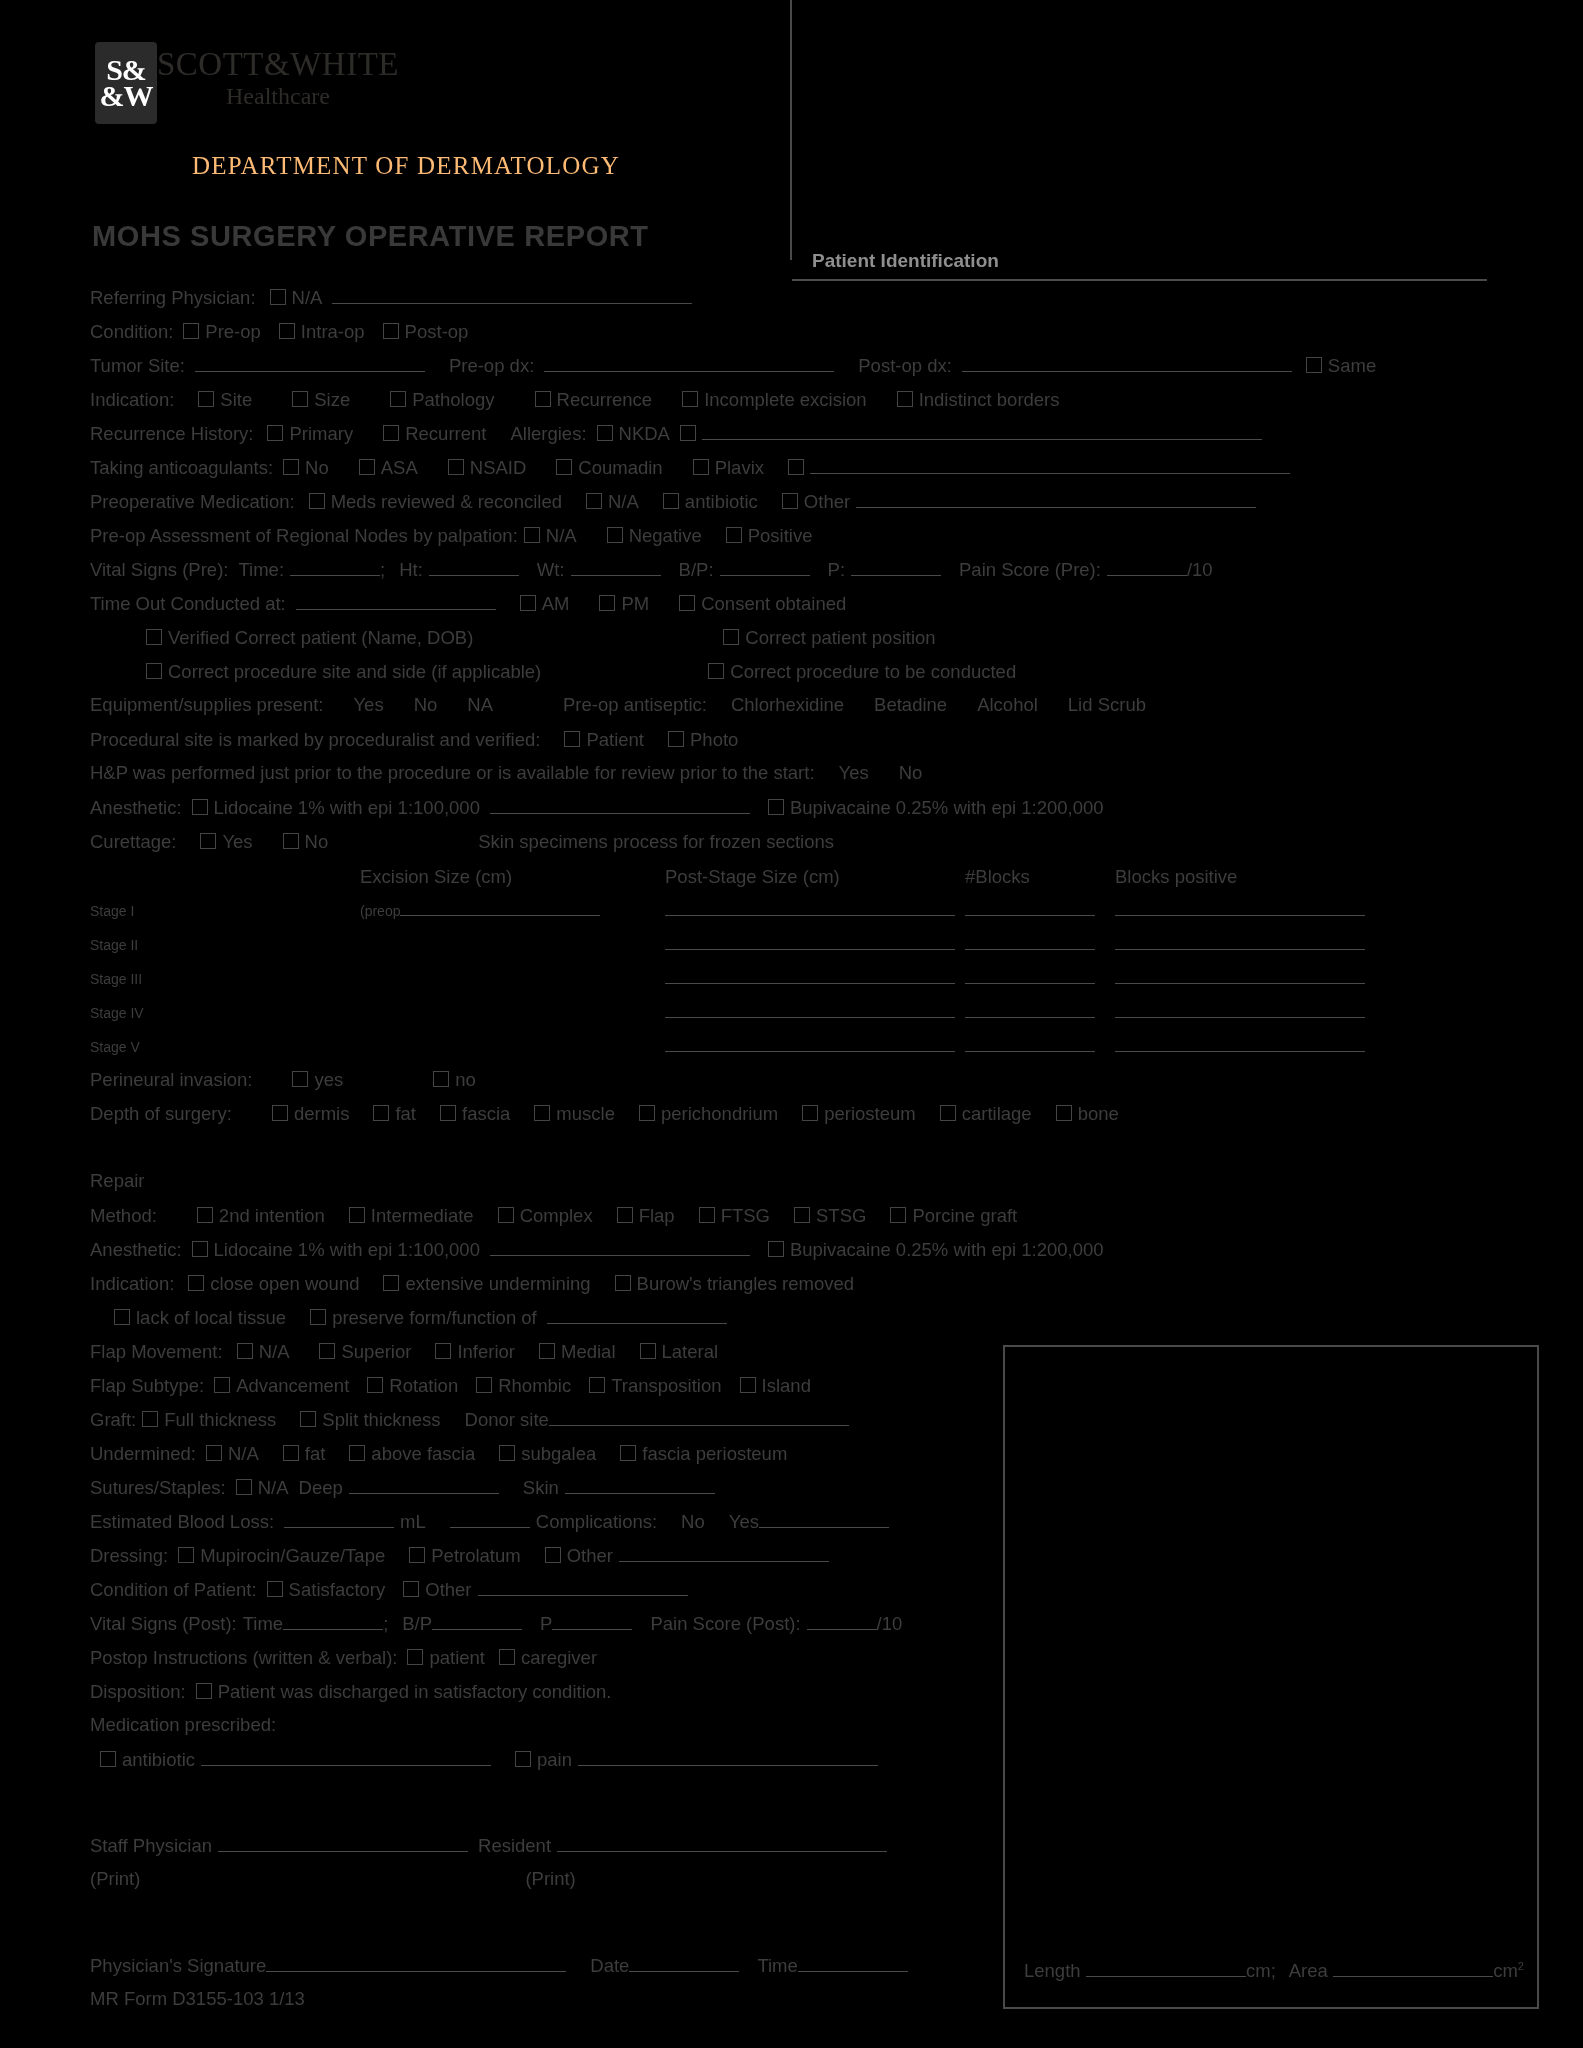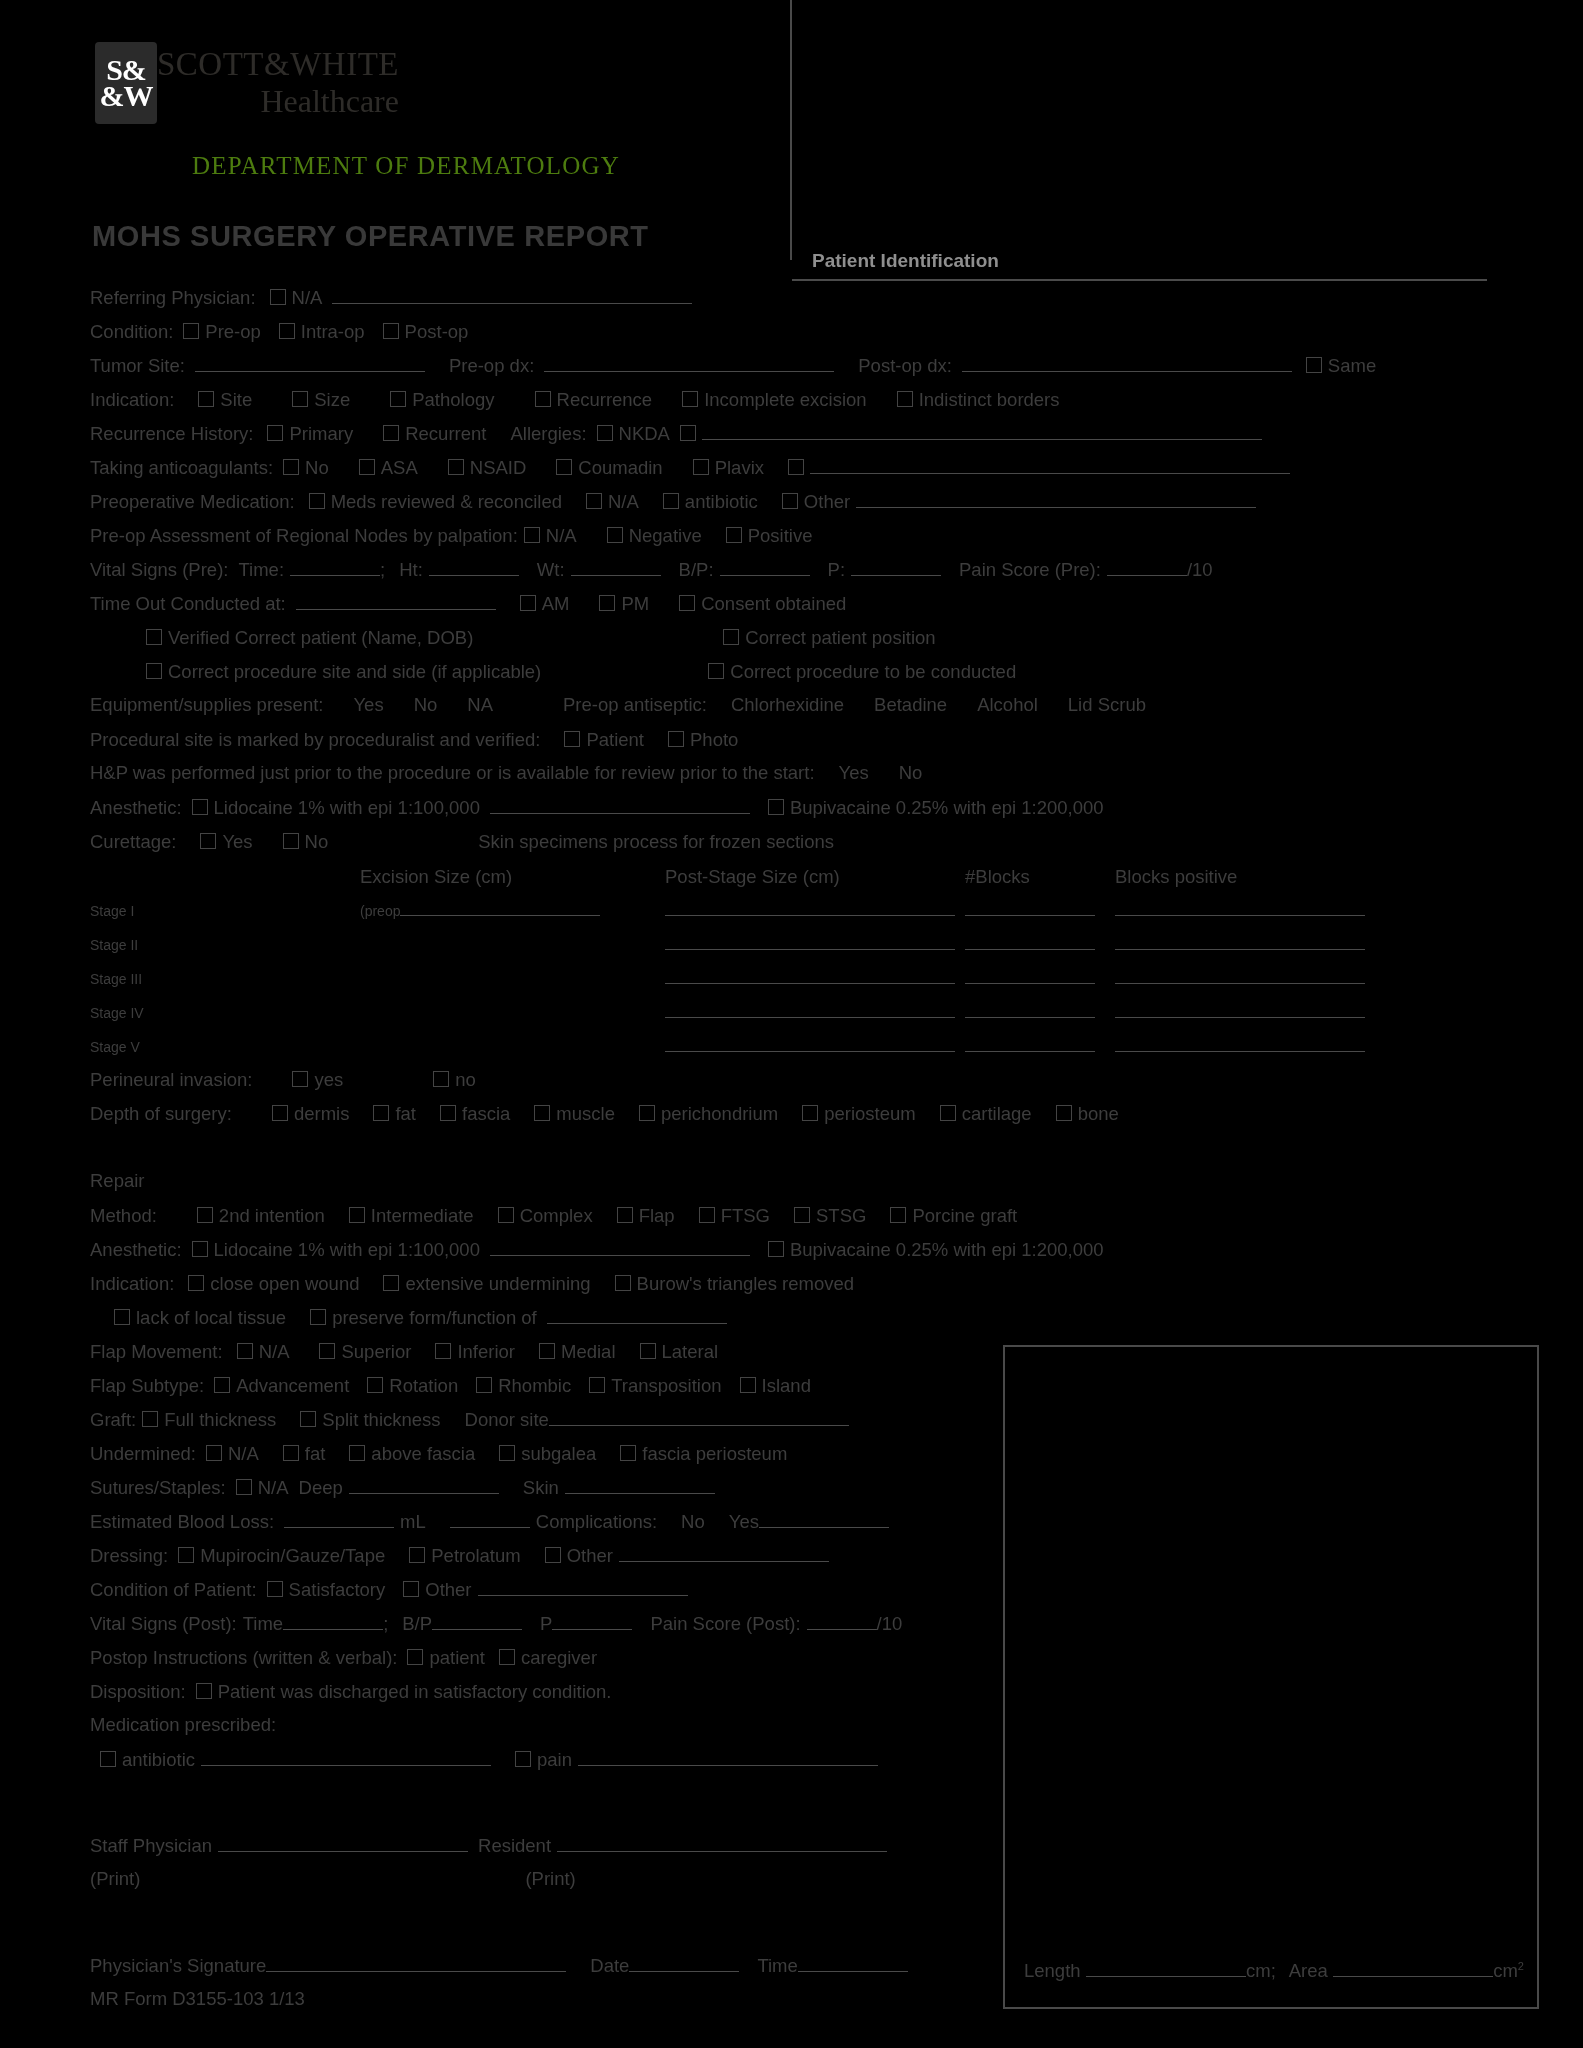--- a/index.html
+++ b/index.html
@@ -18,26 +18,26 @@
     color:#ffffff;font-family:"Liberation Serif",serif;line-height:.88;
   }
   .logo-mark .l1{font-size:30px;font-weight:bold;letter-spacing:-1px;}
   .logo-mark .l2{font-size:30px;font-weight:bold;letter-spacing:-1px;}
   .logo-words{padding-top:6px;}
   .brand{
     font-family:"Liberation Serif",serif;font-size:33px;color:#2e2c29;
     letter-spacing:.5px;line-height:1;
   }
   .brand-sub{
-    font-family:"Liberation Serif",serif;font-size:32px;color:#2e2c29;
-    text-align:right;margin-top:2px;
+    font-family:"Liberation Serif",serif;font-size:24px;color:#2e2c29;
+    text-align:center;margin-top:2px;
   }
   .dept{
     position:absolute;left:192px;top:152px;
-    font-family:"Liberation Serif",serif;font-size:25px;color:#4d7c0f;letter-spacing:1.2px;
+    font-family:"Liberation Serif",serif;font-size:25px;color:#fdba74;letter-spacing:1.2px;
   }
   .report-title{
     position:absolute;left:92px;top:220px;
     font-size:29px;font-weight:bold;color:#393939;letter-spacing:.6px;
   }
 
   
   .pid-divider{position:absolute;left:790px;top:0;width:2px;height:260px;background:#4a4a4a;}
   .pid-label{
     position:absolute;left:812px;top:250px;

